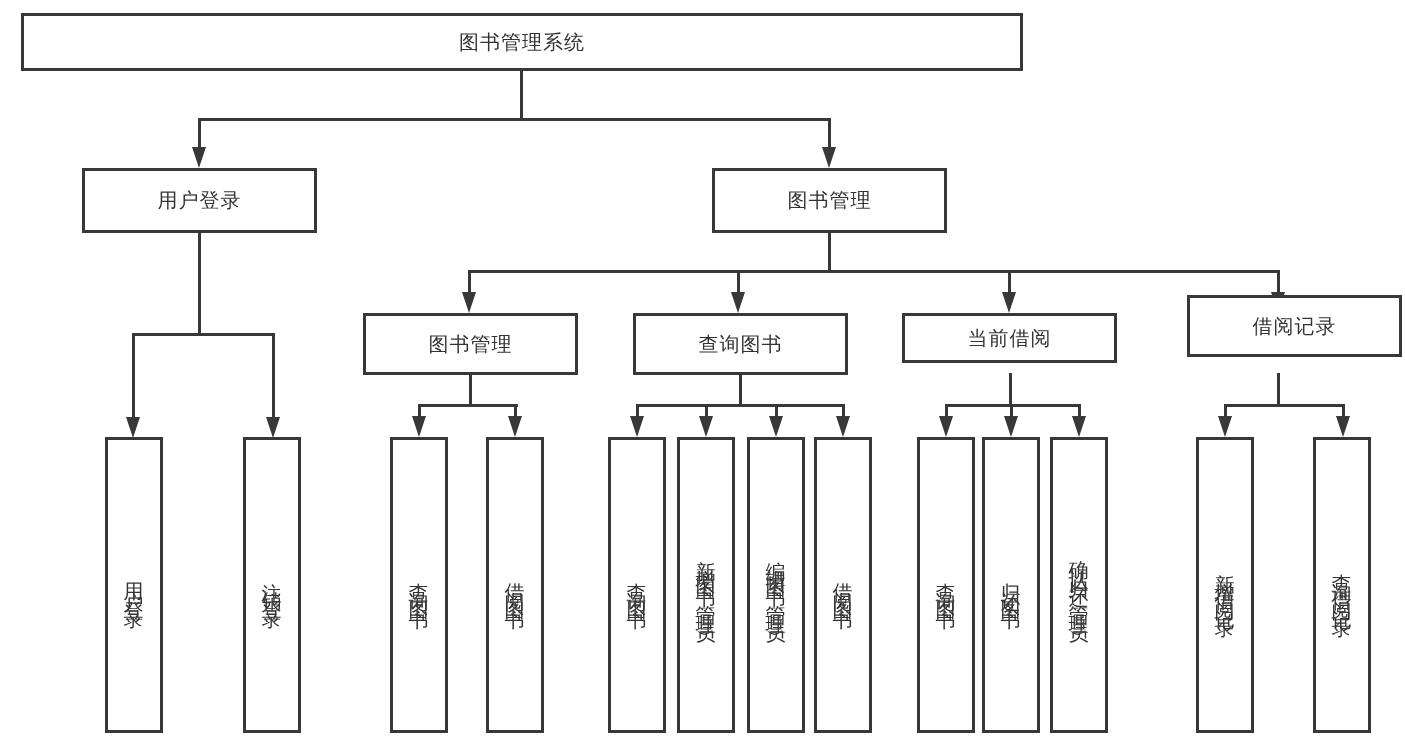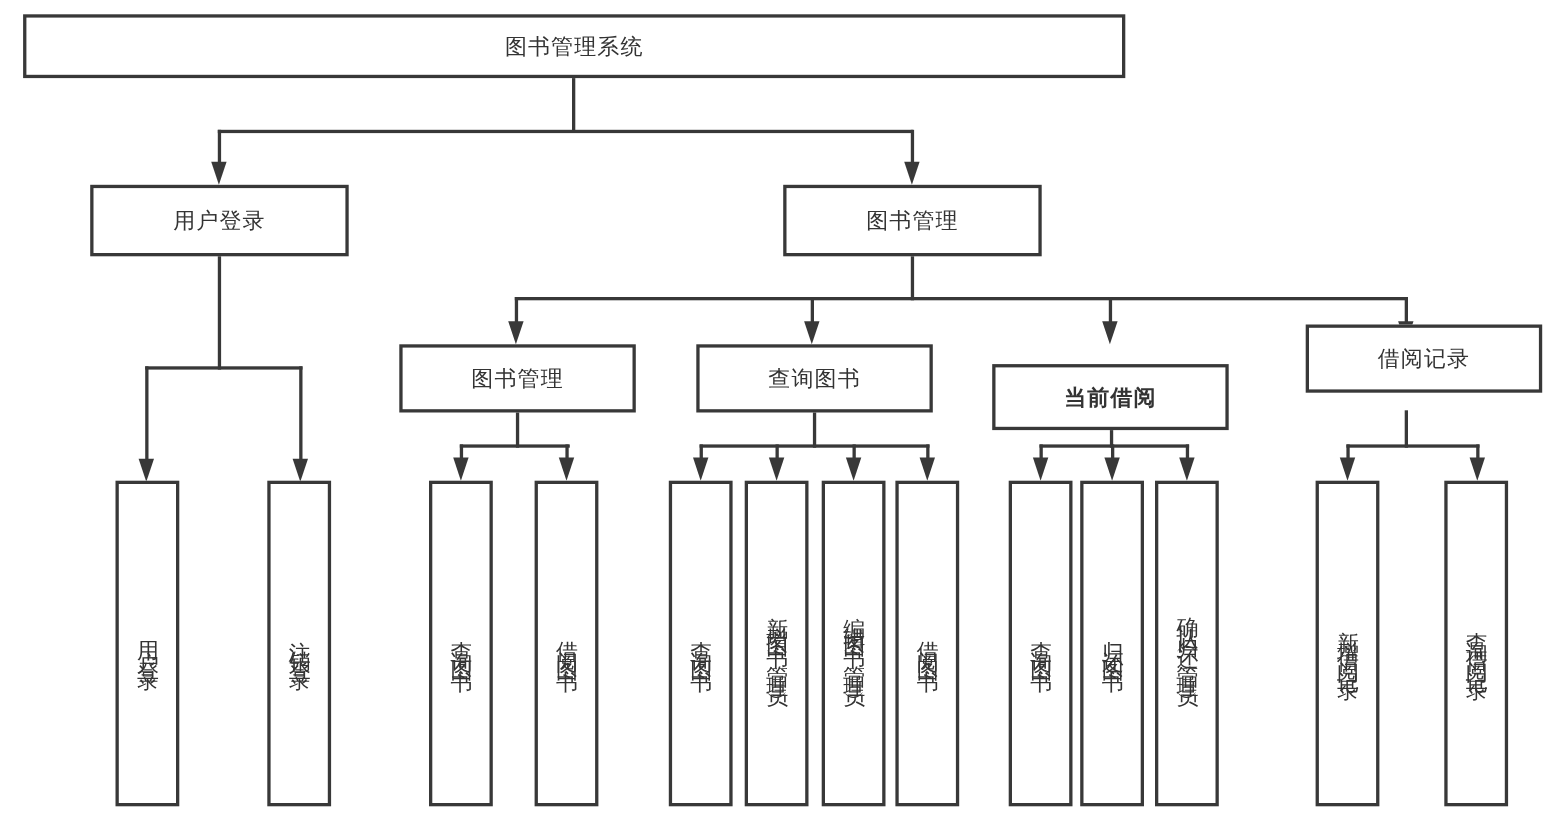--- a/index.html
+++ b/index.html
@@ -72,21 +72,21 @@
 
 <div id="canvas">
 
   <div class="box" style="left:21px; top:13px; width:1002px; height:58px;">图书管理系统</div>
 
   <div class="box" style="left:82px; top:168px; width:235px; height:65px;">用户登录</div>
   <div class="box" style="left:712px; top:168px; width:235px; height:65px;">图书管理</div>
 
   <div class="box" style="left:363px; top:313px; width:215px; height:62px;">图书管理</div>
   <div class="box" style="left:633px; top:313px; width:215px; height:62px;">查询图书</div>
-  <div class="box" style="left:902px; top:331px; width:215px; height:60px;font-weight:bold;">当前借阅</div>
+  <div class="box" style="left:902px; top:313px; width:215px; height:50px;">当前借阅</div>
   <div class="box" style="left:1171px; top:295px; width:215px; height:62px;margin-left:16px;">借阅记录</div>
 
   <div class="box leaf" style="left:105px; top:437px; width:58px; height:296px;">用户登录</div>
   <div class="box leaf" style="left:243px; top:437px; width:58px; height:296px;">注销登录</div>
 
   <div class="box leaf" style="left:390px; top:437px; width:58px; height:296px;">查询图书</div>
   <div class="box leaf" style="left:486px; top:437px; width:58px; height:296px;">借阅图书</div>
 
   <div class="box leaf" style="left:608px; top:437px; width:58px; height:296px;">查询图书</div>
   <div class="box leaf" style="left:677px; top:437px; width:58px; height:296px;">新增图书（管理员）</div>

